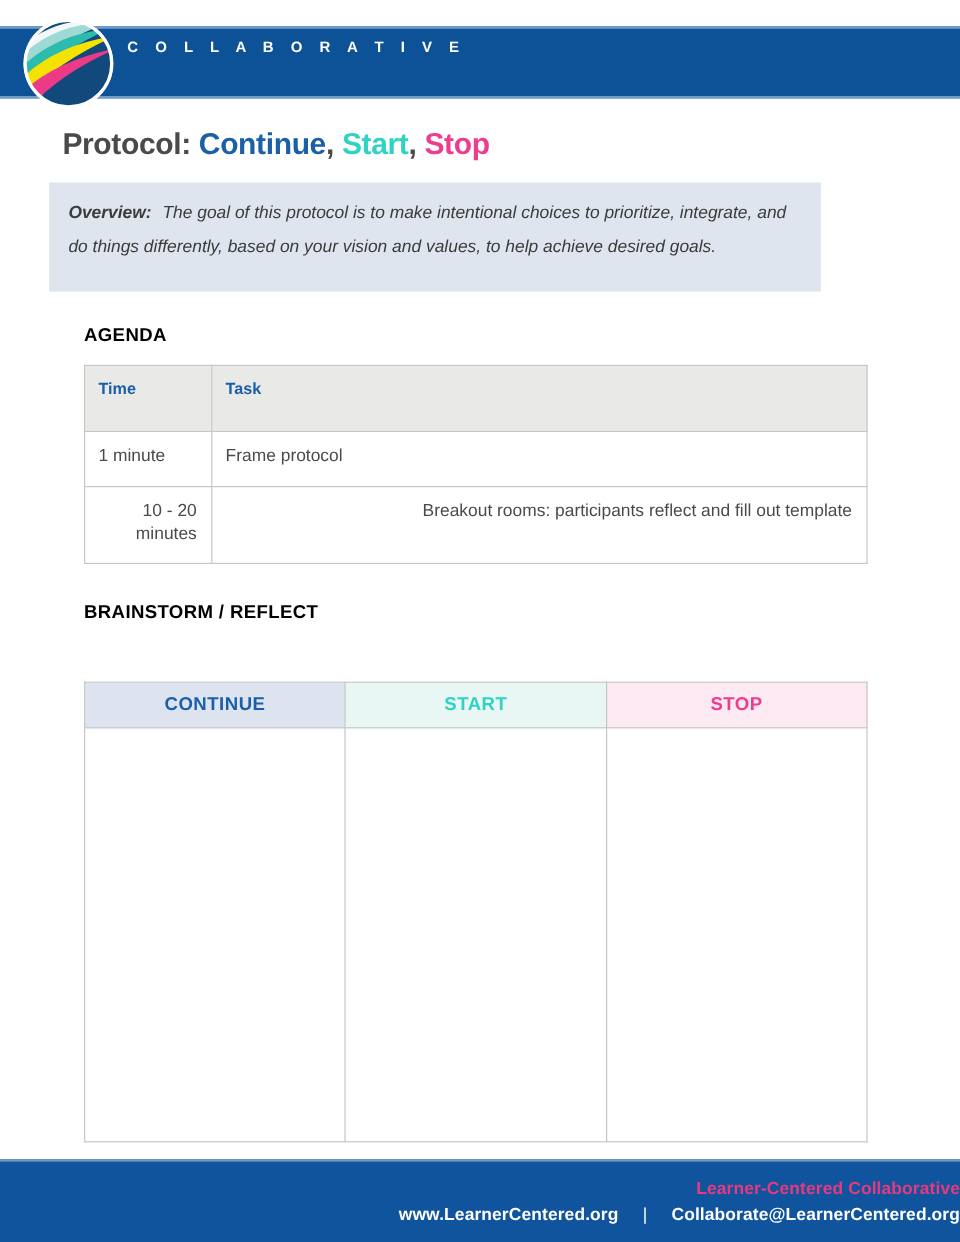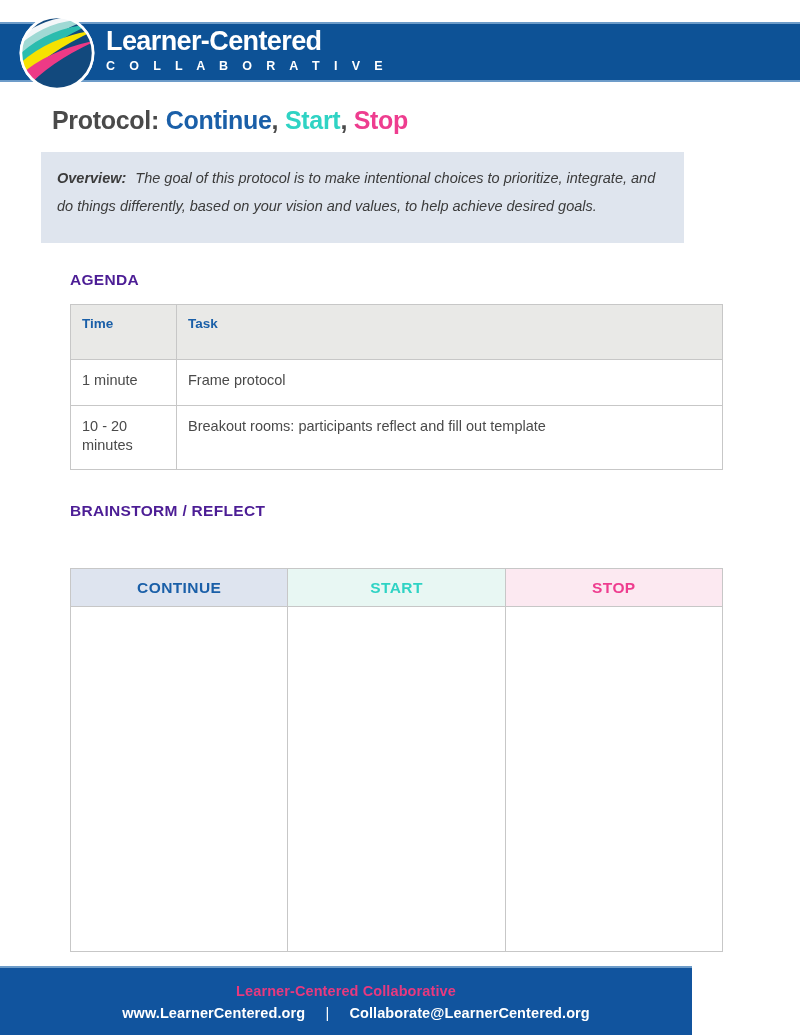--- a/index.html
+++ b/index.html
@@ -109,21 +109,21 @@
     color: #3b3b3b;
     line-height: 28px;
     text-indent: 0;
   }
 
   
   .section-heading {
     position: absolute;
     font-size: 15.5px;
     font-weight: bold;
-    color: #4c1d95;
+    color: #000000;
     letter-spacing: 0.3px;
   }
   #agenda-heading     { left: 70px; top: 271px; }
   #brainstorm-heading { left: 70px; top: 502px; }
 
   
   .agenda-table {
     position: absolute;
     left: 70px;
     top: 304px;
@@ -145,21 +145,21 @@
     background: #e9e9e7;
     color: #1a5fa8;
     font-weight: bold;
     font-size: 13.5px;
     padding-top: 10px;
     padding-bottom: 26px;
     height: 17px;
   }
   .agenda-col-time { width: 106px; }
   .agenda-row-1 td { height: 23px; }
-  .agenda-row-2 td { height: 41px; }
+  .agenda-row-2 td { height: 41px; text-align: right; }
   .agenda-row-3 td { height: 41px; }
 
   
   .brainstorm-table {
     position: absolute;
     left: 70px;
     top: 568px;
     width: 653px;
     border-collapse: collapse;
     table-layout: fixed;
@@ -182,26 +182,26 @@
   .brainstorm-table td {
     height: 345px;
     background: #ffffff;
   }
 
   
   .footer-band {
     position: absolute;
     left: 0;
     top: 966px;
-    width: 692px;
+    width: 800px;
     height: 69px;
     background: #11549e;
     border-top: 2px solid #6d9cc9;
     box-sizing: border-box;
-    text-align: center;
+    text-align: right;
   }
   .footer-title {
     margin-top: 15px;
     font-size: 14.5px;
     font-weight: bold;
     color: #e8397f;
     letter-spacing: 0.1px;
   }
   .footer-links {
     margin-top: 6px;
@@ -237,21 +237,20 @@
       <path d="M -8 40 Q 26 4 70 6 Q 32 18 2 54 Z" fill="#9fd9d4"></path>
       <path d="M -8 50 Q 24 14 74 10 Q 30 28 0 62 Z" fill="#2bbcae"></path>
       <path d="M -8 60 Q 22 24 78 16 Q 28 38 0 70 Z" fill="#f6e200"></path>
       <path d="M -8 72 Q 20 38 80 26 Q 26 50 2 82 Z" fill="#ed3a86"></path>
     </g>
     <circle cx="39" cy="39" r="36" fill="none" stroke="#ffffff" stroke-width="2.5"></circle>
   </svg>
 </div>
 
 <div class="wordmark">
-  <span class="wordmark-main">Learner-Centered</span>
   <span class="wordmark-sub">C O L L A B O R A T I V E</span>
 </div>
 
 <div class="page-title">
   <span class="t-proto">Protocol:</span>
   <span class="t-cont">Continue</span><span class="t-comma">,</span>
   <span class="t-start">Start</span><span class="t-comma">,</span>
   <span class="t-stop">Stop</span>
 </div>
 

